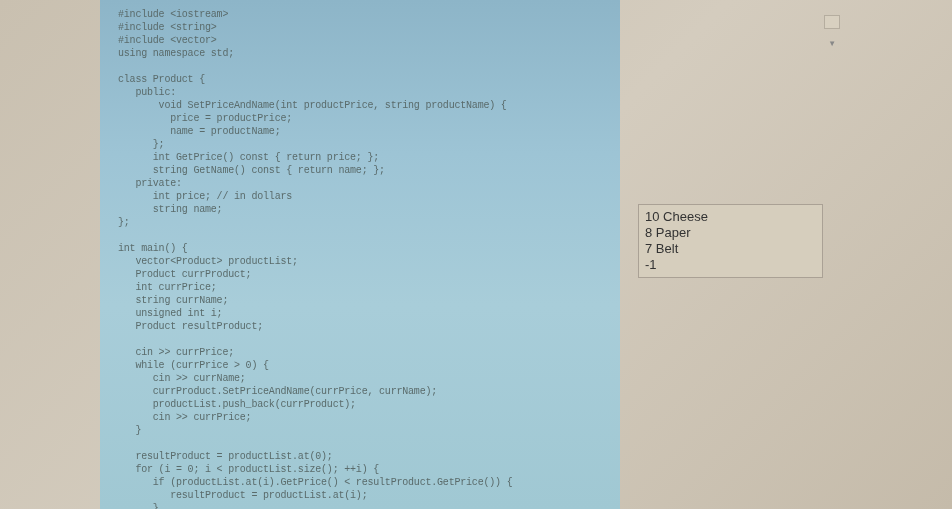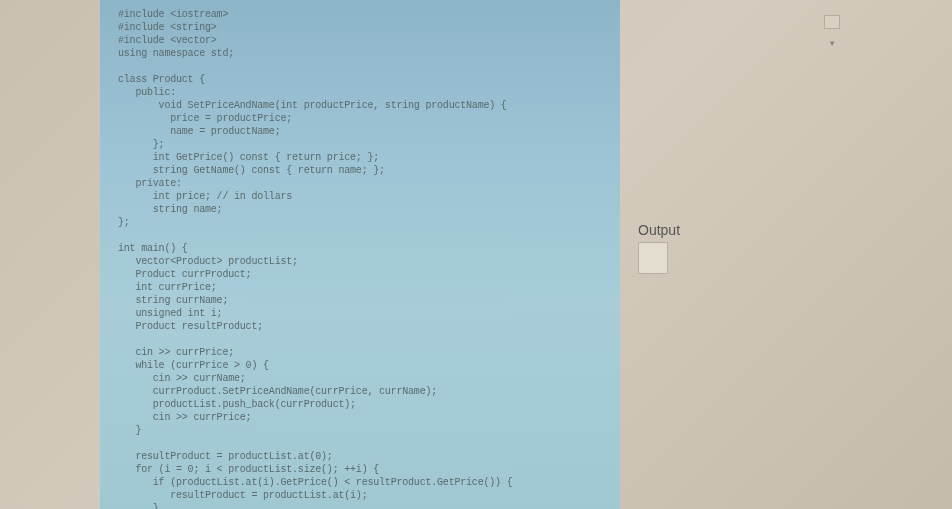--- a/index.html
+++ b/index.html
@@ -136,22 +136,20 @@
          resultProduct = productList.at(i);
       }
    }
 
    cout &lt;&lt; "$" &lt;&lt; resultProduct.GetPrice() &lt;&lt; " " &lt;&lt; resultProduct.GetName() &lt;&lt; endl;
 
    return 0;</pre>
 </div>
 
 <div class="io-panel">
-  <div class="output-section">
-    <div class="io-label">Output</div>
-    <div class="output-box">
-      <span></span>
-    </div>
-  </div>
+  <div class="input-box">10 Cheese
+8 Paper
+7 Belt
+-1</div>
 </div>
 
 <div class="scrollbar-stub"></div>
 <div class="scrollbar-arrow">▾</div>
 
 </body></html>

